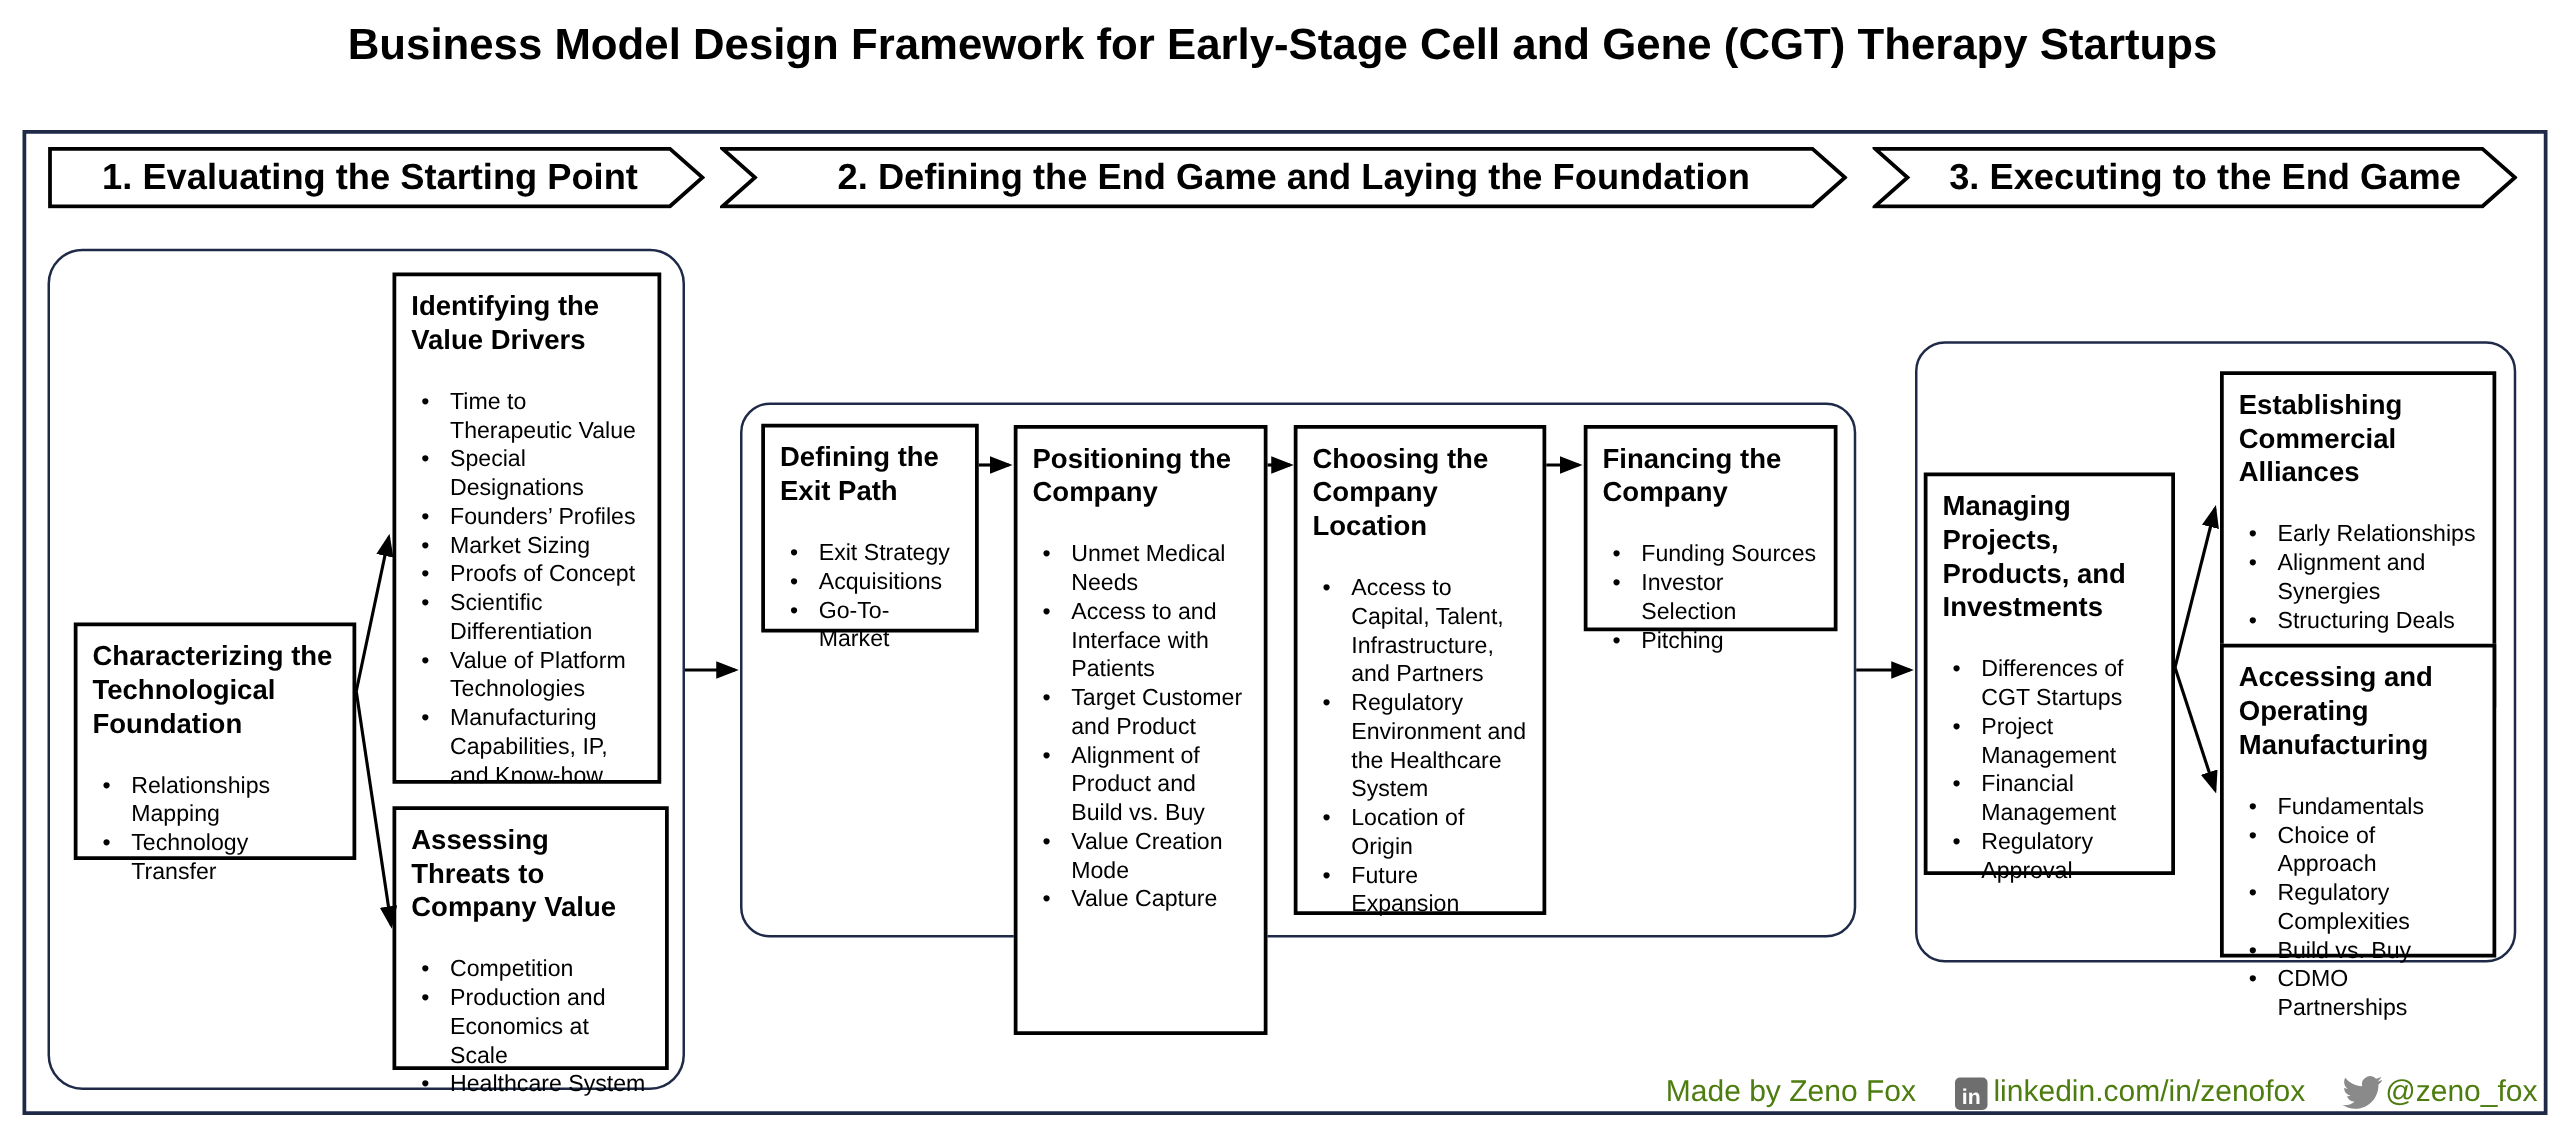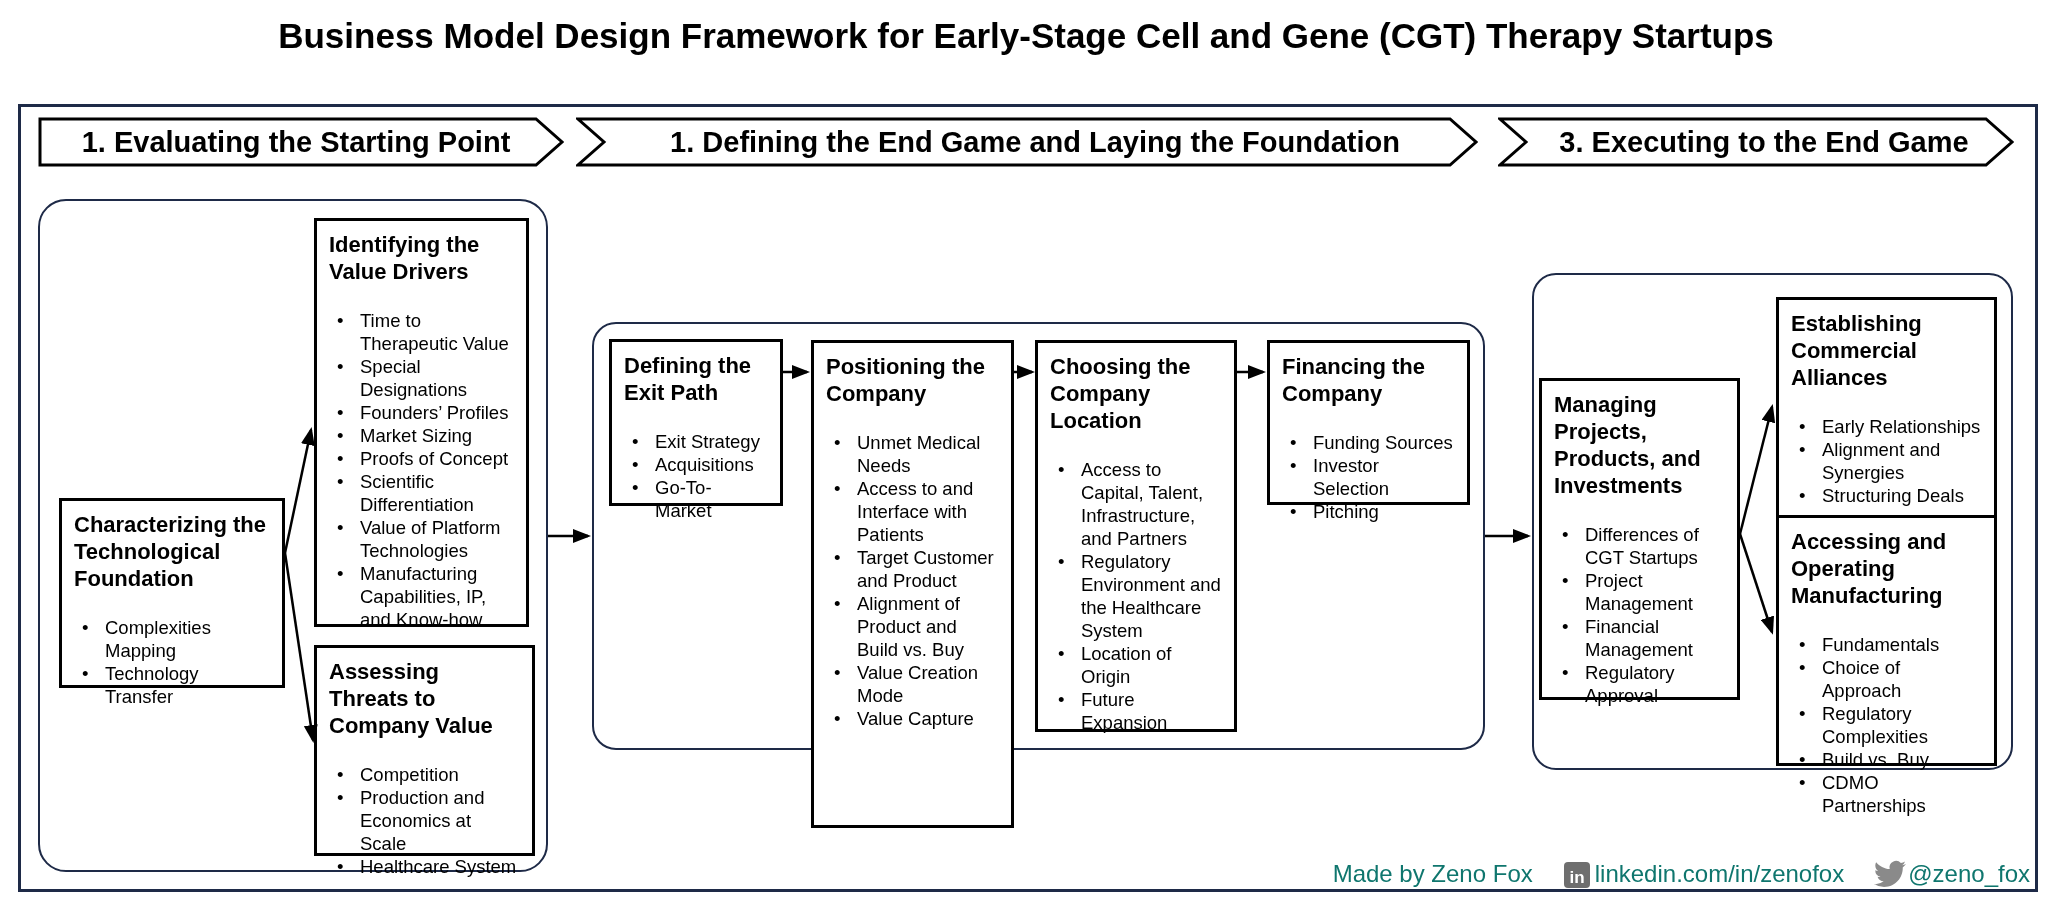--- a/index.html
+++ b/index.html
@@ -44,21 +44,21 @@
   .b-positioning    { left:811px; top:340px;  width:203px; height:488px; }
   .b-choosing       { left:1035px; top:340px; width:202px; height:392px; }
   .b-financing      { left:1267px; top:340px; width:203px; height:165px; }
   .b-managing       { left:1539px; top:378px; width:201px; height:322px; }
   .b-establishing   { left:1776px; top:297px; width:221px; height:269px; }
   .b-accessing      { left:1776px; top:515px; width:221px; height:251px; }
 
   .arrows { position:absolute; inset:0; width:2052px; height:911px; pointer-events:none; }
 
   .footer { position:absolute; right:22px; top:854px; height:40px; display:flex; align-items:center;
-            gap:30px; font-size:24px; color:#0f766e; white-space:nowrap; }
+            gap:30px; font-size:24px; color:#4d7c0f; white-space:nowrap; }
   .footer .social { display:flex; align-items:center; gap:2px; }
   .footer svg { display:block; }
 </style>
 </head>
 <body>
 
 <div class="canvas">
 
   <h1 class="page-title">Business Model Design Framework for Early-Stage Cell and Gene (CGT) Therapy Startups</h1>
 
@@ -67,38 +67,38 @@
   <div class="banner banner1">
     <svg viewBox="0 0 526 50" preserveAspectRatio="none">
       <polygon points="2,2 498,2 524,25 498,48 2,48" fill="#ffffff" stroke="#000000" stroke-width="3"></polygon>
     </svg>
     <span class="banner-label">1. Evaluating the Starting Point</span>
   </div>
   <div class="banner banner2">
     <svg viewBox="0 0 902 50" preserveAspectRatio="none">
       <polygon points="2,2 874,2 900,25 874,48 2,48 28,25" fill="#ffffff" stroke="#000000" stroke-width="3"></polygon>
     </svg>
-    <span class="banner-label">1. Defining the End Game and Laying the Foundation</span>
+    <span class="banner-label">2. Defining the End Game and Laying the Foundation</span>
   </div>
   <div class="banner banner3">
     <svg viewBox="0 0 516 50" preserveAspectRatio="none">
       <polygon points="2,2 488,2 514,25 488,48 2,48 28,25" fill="#ffffff" stroke="#000000" stroke-width="3"></polygon>
     </svg>
     <span class="banner-label">3. Executing to the End Game</span>
   </div>
 
   <div class="container c1"></div>
   <div class="container c2"></div>
   <div class="container c3"></div>
 
   <div class="box b-characterizing">
     <div class="box-title">Characterizing the Technological Foundation</div>
     <ul class="bullets">
 
-    <li>Complexities Mapping</li>
+    <li>Relationships Mapping</li>
         <li>Technology Transfer</li>
       </ul>
   </div>
   <div class="box b-identifying">
     <div class="box-title">Identifying the Value Drivers</div>
     <ul class="bullets">
 
     <li>Time to Therapeutic Value</li>
         <li>Special Designations</li>
         <li>Founders’ Profiles</li>

